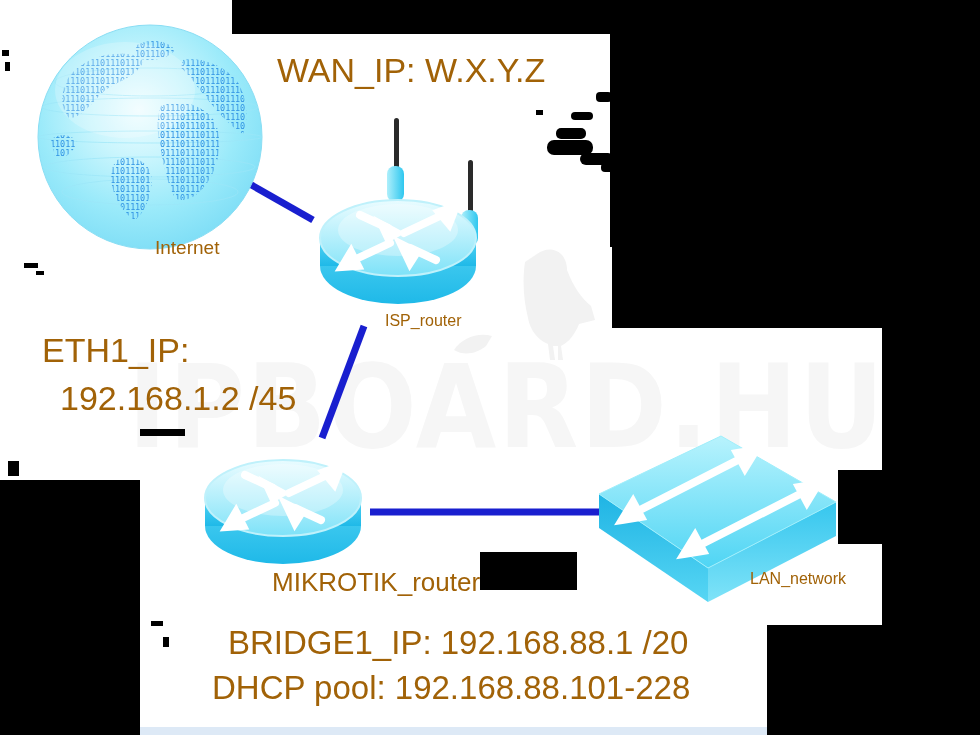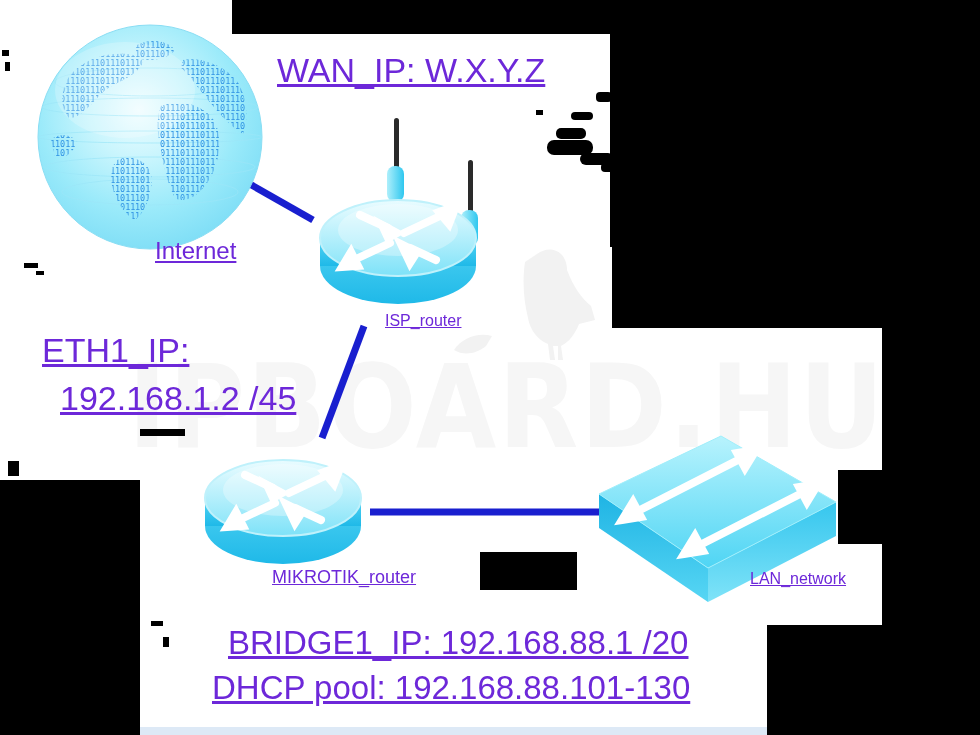--- a/index.html
+++ b/index.html
@@ -1,20 +1,20 @@
 <!DOCTYPE html>
 <html><head>
 <meta charset="utf-8">
 <style>
   html,body{margin:0;padding:0;background:#000;}
   #stage{position:relative;width:980px;height:735px;overflow:hidden;background:#fff;
          font-family:"Liberation Sans",sans-serif;}
   .black{position:absolute;background:#000;}
-  .lbl{position:absolute;color:#6d28d9;font-family:"Liberation Sans",sans-serif;
-       white-space:nowrap;line-height:1.1;text-decoration:underline;}
+  .lbl{position:absolute;color:#a16207;font-family:"Liberation Sans",sans-serif;
+       white-space:nowrap;line-height:1.1;}
   .lbl-sm{font-size:16px;}
   .lbl-lg{font-size:34px;}
   .lbl-bt{font-size:33px;}
   #watermark{position:absolute;left:128px;top:338px;font-size:104px;font-weight:bold;
              letter-spacing:2px;color:#f6f6f6;transform:scaleY(1.12);transform-origin:top left;
              font-family:"DejaVu Sans","Liberation Sans",sans-serif;z-index:1;white-space:nowrap;}
   .bird{position:absolute;z-index:1;}
   .lines{position:absolute;left:0;top:0;z-index:2;}
   .dev{position:absolute;z-index:3;}
   .txt{z-index:4;}
@@ -150,28 +150,28 @@
       <line x1="40" y1="82" x2="146" y2="28"></line>
       <polygon points="160,20 141,23 149,38"></polygon>
         <polygon points="26,90 45,87 37,72"></polygon>
       <line x1="102" y1="116" x2="208" y2="62"></line>
       <polygon points="222,54 203,57 211,72"></polygon>
         <polygon points="88,124 107,121 99,106"></polygon>
     </g>
   </svg>
 
   <div class="lbl lbl-lg txt" style="left:277px;top:52px">WAN_IP: W.X.Y.Z</div>
-  <div class="lbl txt" style="left:155px;top:238px;font-size:24px">Internet</div>
+  <div class="lbl txt" style="left:155px;top:238px;font-size:19px">Internet</div>
   <div class="lbl lbl-sm txt" style="left:385px;top:312px">ISP_router</div>
   <div class="lbl lbl-lg txt" style="left:42px;top:332px">ETH1_IP:</div>
   <div class="lbl lbl-lg txt" style="left:60px;top:380px">192.168.1.2 /45</div>
-  <div class="lbl txt" style="left:272px;top:568px;font-size:18px">MIKROTIK_router</div>
+  <div class="lbl txt" style="left:272px;top:568px;font-size:26px">MIKROTIK_router</div>
   <div class="lbl lbl-sm txt" style="left:750px;top:570px">LAN_network</div>
   <div class="lbl lbl-bt txt" style="left:228px;top:625px">BRIDGE1_IP: 192.168.88.1 /20</div>
-  <div class="lbl lbl-bt txt" style="left:212px;top:670px">DHCP pool: 192.168.88.101-130</div>
+  <div class="lbl lbl-bt txt" style="left:212px;top:670px">DHCP pool: 192.168.88.101-228</div>
 
   <div class="black hole" style="left:232px;top:0;width:385px;height:34px"></div>
   <div class="black hole" style="left:610px;top:0;width:370px;height:247px"></div>
   <div class="black hole" style="left:612px;top:228px;width:270px;height:100px"></div>
   <div class="black hole" style="left:882px;top:0;width:98px;height:625px"></div>
   <div class="black hole" style="left:838px;top:470px;width:44px;height:74px"></div>
   <div class="black hole" style="left:767px;top:625px;width:213px;height:110px"></div>
   <div class="black hole" style="left:0;top:480px;width:140px;height:255px"></div>
   <div class="black hole" style="left:480px;top:552px;width:97px;height:38px"></div>
 

